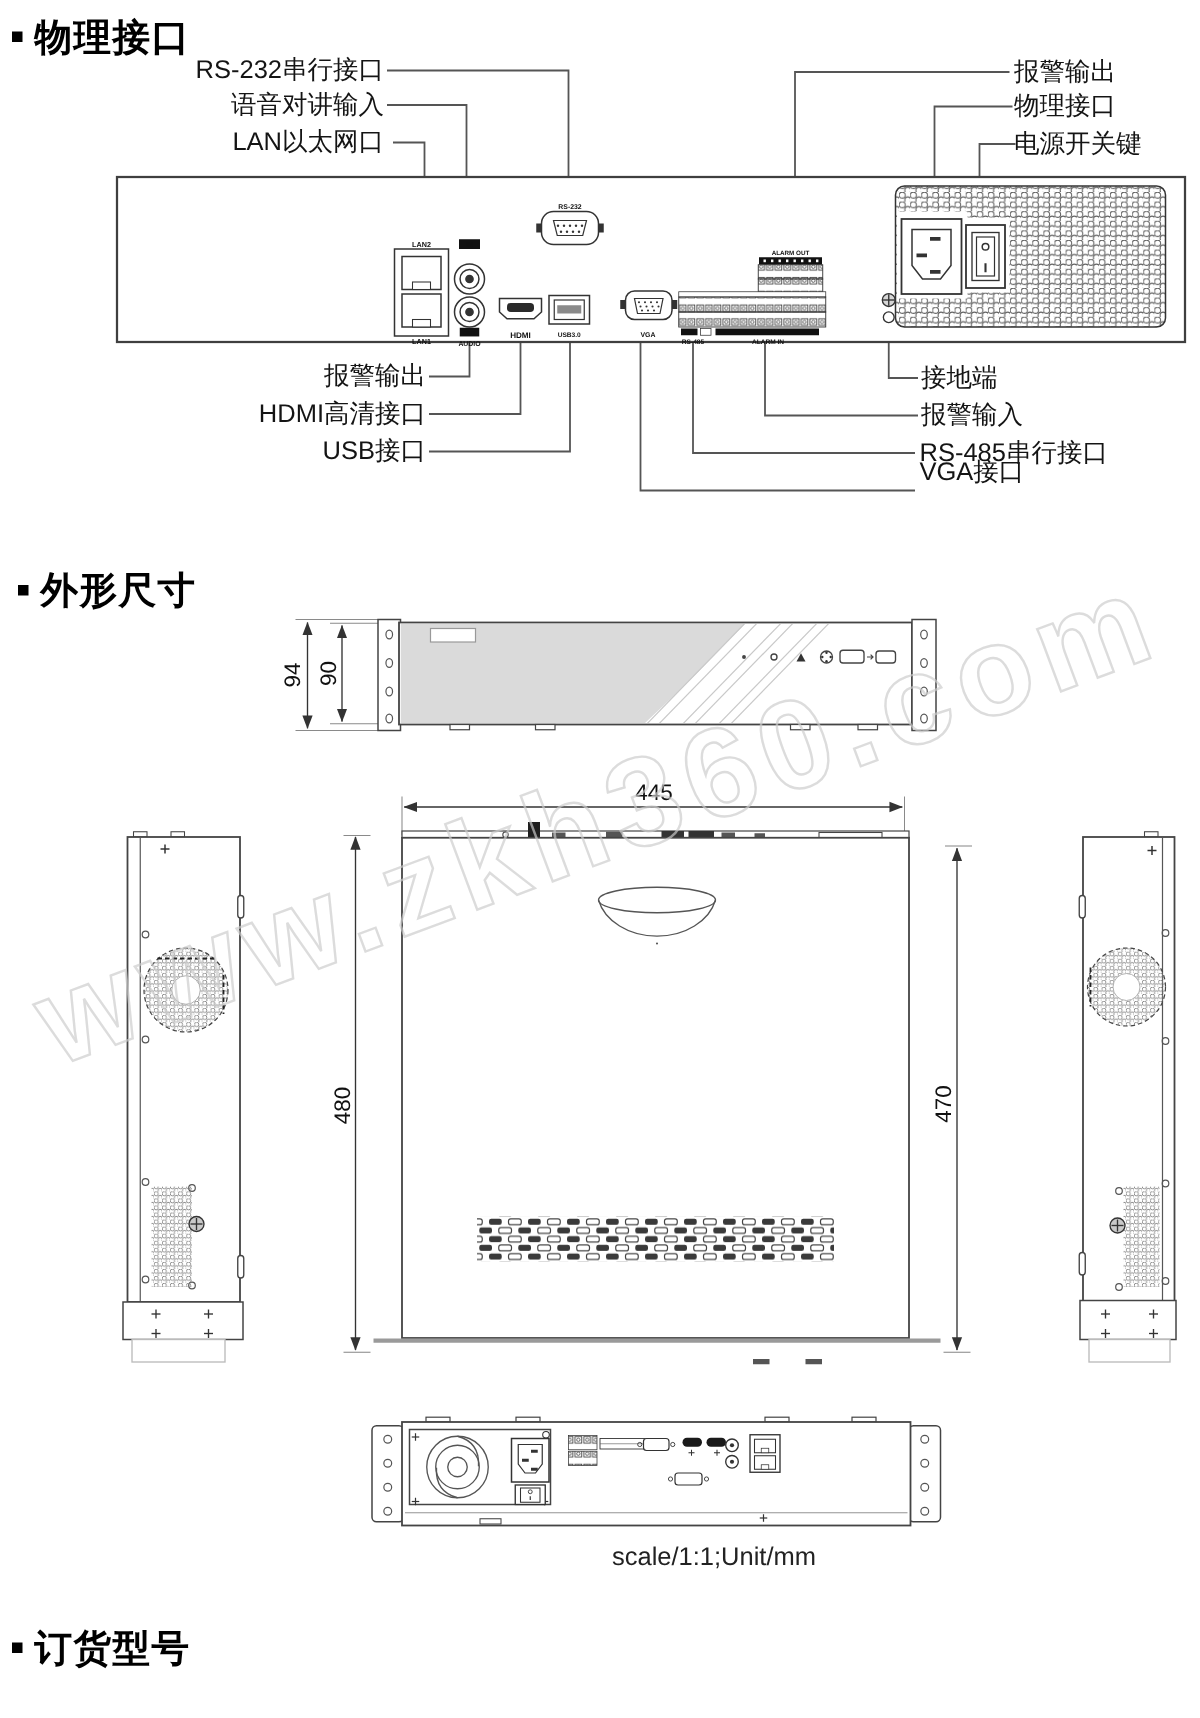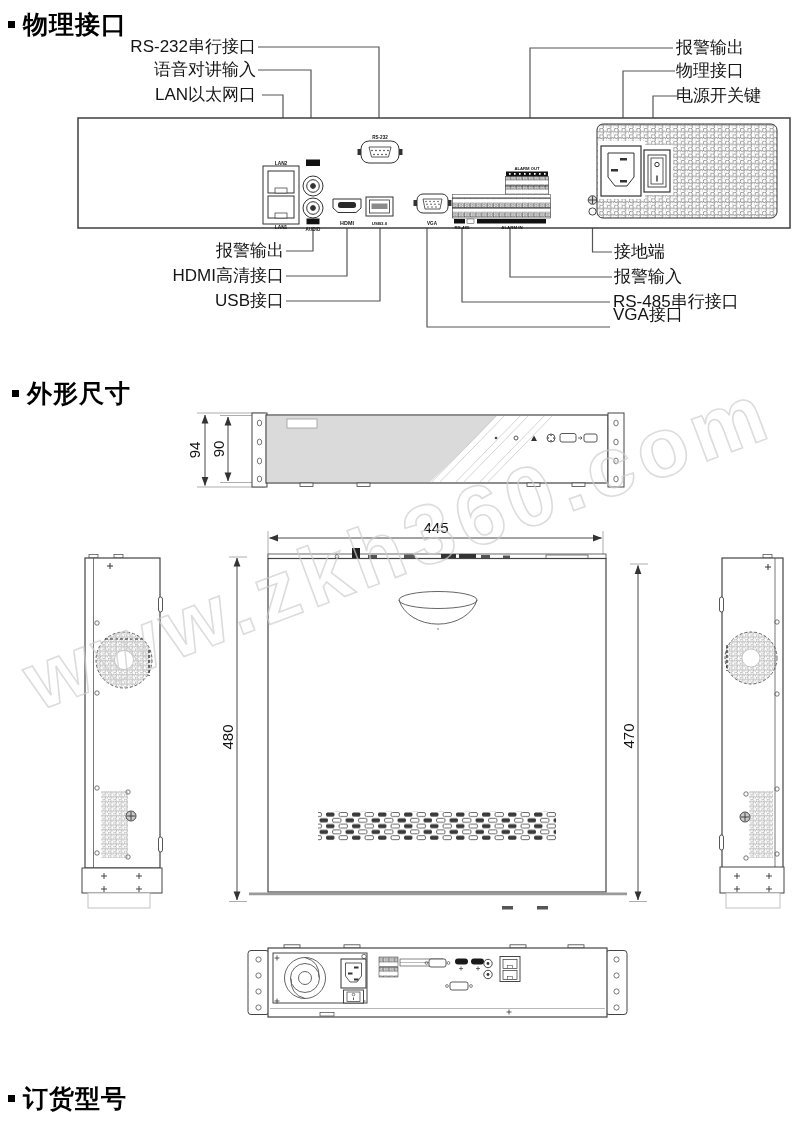--- a/index.html
+++ b/index.html
@@ -517,16 +517,17 @@
 
 <div class="co right" style="left:138px;top:242px;width:146px;">报警输出</div>
 <div class="co right" style="left:138px;top:267px;width:146px;">HDMI高清接口</div>
 <div class="co right" style="left:138px;top:292px;width:146px;">USB接口</div>
 
 <div class="co" style="left:614px;top:243px;">接地端</div>
 <div class="co" style="left:614px;top:268px;">报警输入</div>
 <div class="co" style="left:613px;top:293px;">RS-485串行接口</div>
 <div class="co" style="left:613px;top:306px;">VGA接口</div>
 
+<div class="caption">scale/1:1;Unit/mm</div>
 
 <div class="watermark">www.zkh360.com</div>
 
 </div>
 
 </body></html>

